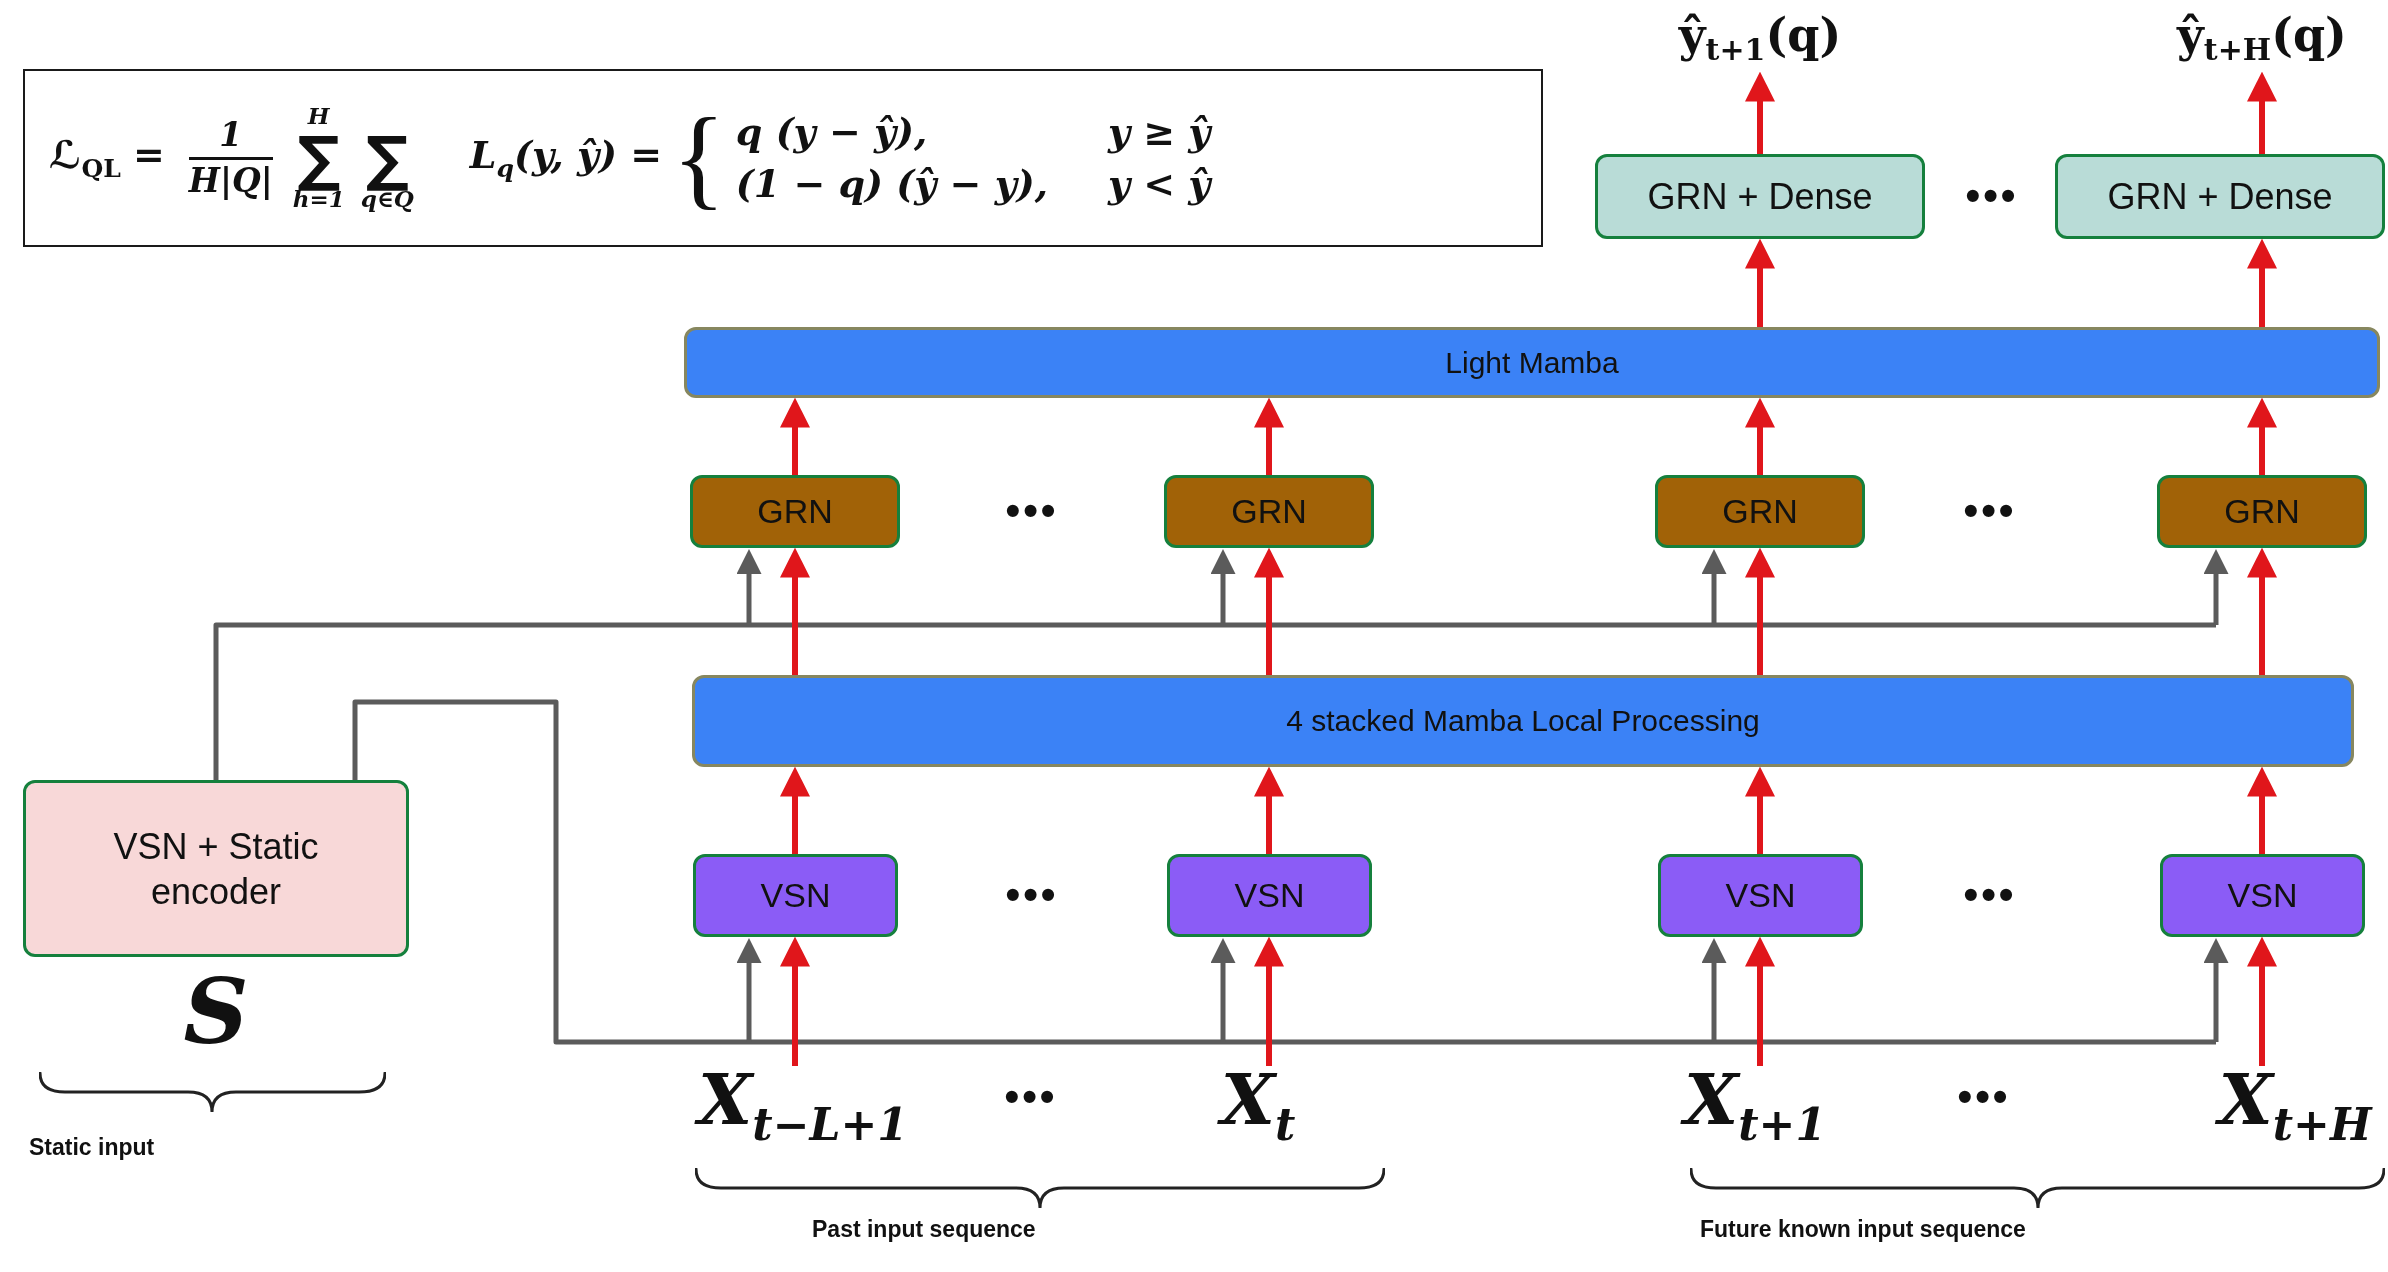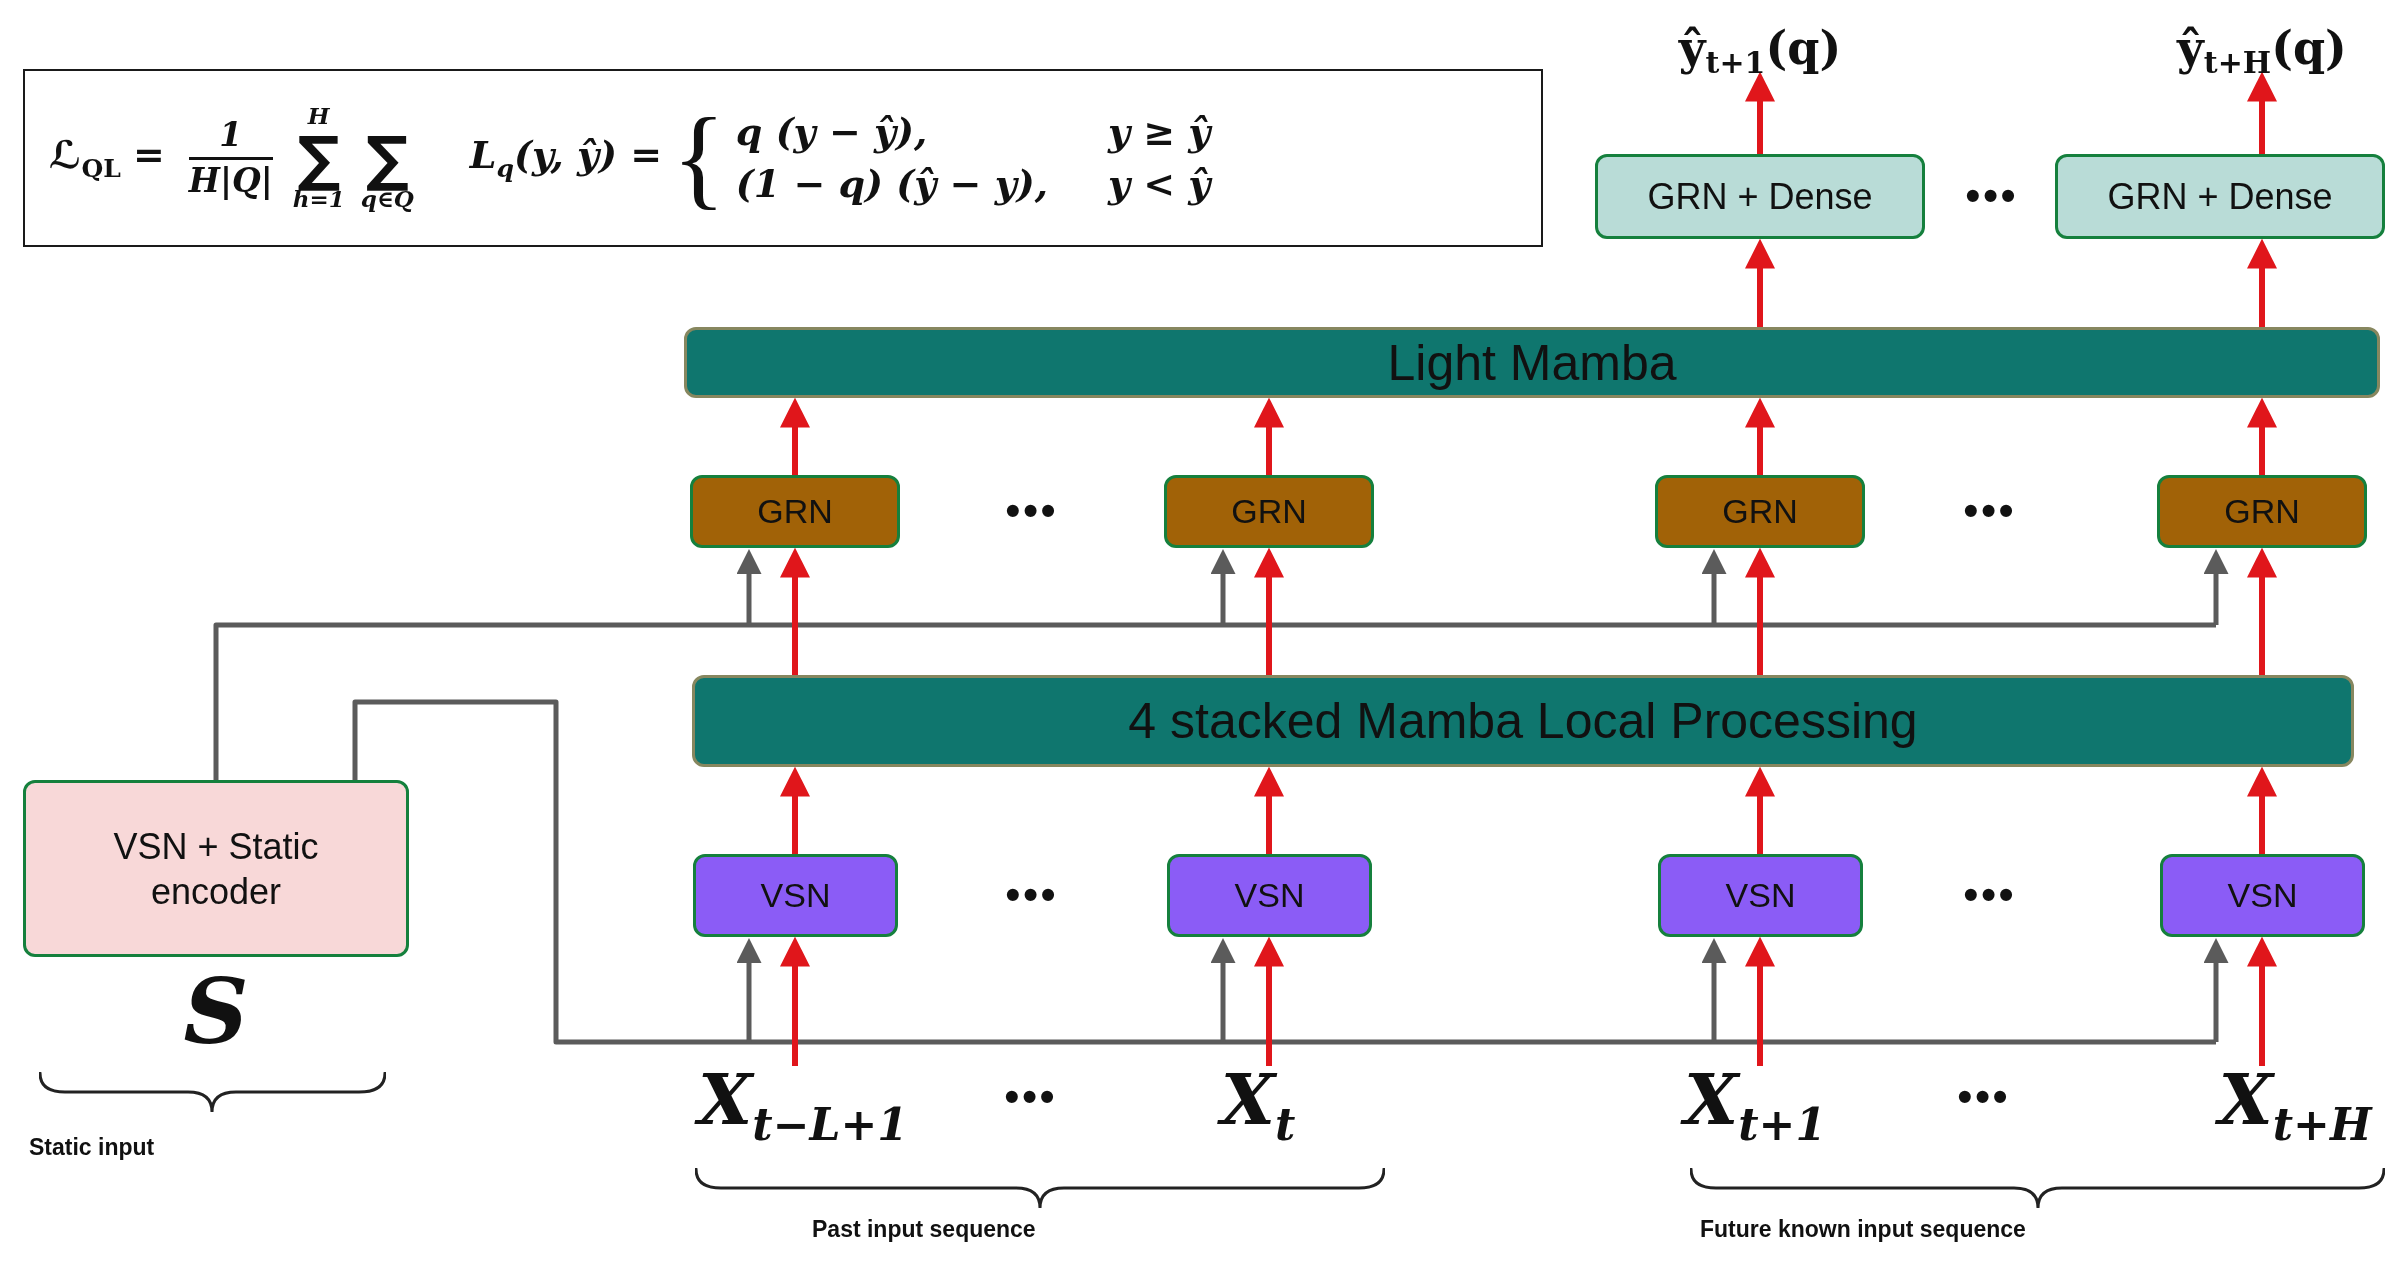--- a/index.html
+++ b/index.html
@@ -7,21 +7,21 @@
     position:relative; width:2388px; height:1272px; background:#ffffff;
     font-family:"Liberation Sans", sans-serif; overflow:hidden; color:#111;
   }
   svg.overlay { position:absolute; left:0; top:0; width:2388px; height:1272px; }
 
   
   .box {
     position:absolute; box-sizing:border-box; display:flex; align-items:center; justify-content:center;
     border:3px solid #15803d; border-radius:12px; text-align:center;
   }
-  .bar-green { background:#0f766e; border-color:#87875f; font-size:50px; }
+  .bar-green { background:#3b82f6; border-color:#87875f; font-size:30px; }
   .grn-box { background:#a16207; font-size:34px; }
   .gd-box { background:#b9dcd7; font-size:36px; }
   .vsn-box { background:#8b5cf6; font-size:34px; }
   .static-box { background:#f8d8d8; font-size:36px; line-height:1.25; padding:0 40px; }
 
   
   .m { font-family:"DejaVu Serif","Liberation Serif",serif; font-style:italic; font-weight:bold; }
   .rsub { font-style:normal; }
 
   
@@ -43,21 +43,21 @@
   .slim { font-size:23px; min-height:26px; }
   .ssym { font-size:60px; line-height:0.95; font-weight:bold; font-style:normal; font-family:"DejaVu Sans",sans-serif; }
   .bigp { font-size:62px; font-weight:400; font-style:normal; font-family:"Liberation Serif",serif; vertical-align:middle; }
   .stack { display:inline-flex; flex-direction:column; align-items:flex-start; vertical-align:middle; line-height:1.05; margin-left:2px; }
   .stack .fsub { vertical-align:baseline; }
   .fgap { width:48px; display:inline-block; }
   .cbrace { font-size:112px; font-weight:400; font-style:normal; font-family:"Liberation Serif",serif; line-height:0.85; margin:0 10px; }
   .cases { display:inline-grid; grid-template-columns:auto auto; column-gap:60px; row-gap:10px; align-items:center; text-align:left; }
 
   
-  .out { position:absolute; text-align:center; font-family:"DejaVu Serif","Liberation Serif",serif; font-weight:bold; font-size:46px;margin-top:13px; }
+  .out { position:absolute; text-align:center; font-family:"DejaVu Serif","Liberation Serif",serif; font-weight:bold; font-size:46px; }
   .outsub { font-size:30px; vertical-align:-9px; }
 
   
   .xlabel { position:absolute; text-align:center; font-size:70px; }
   .xsub { font-size:44px; vertical-align:-16px; }
 
   .s-symbol { position:absolute; text-align:center; font-size:90px; }
 
   .caption { position:absolute; font-weight:bold; font-size:23px; }
 

